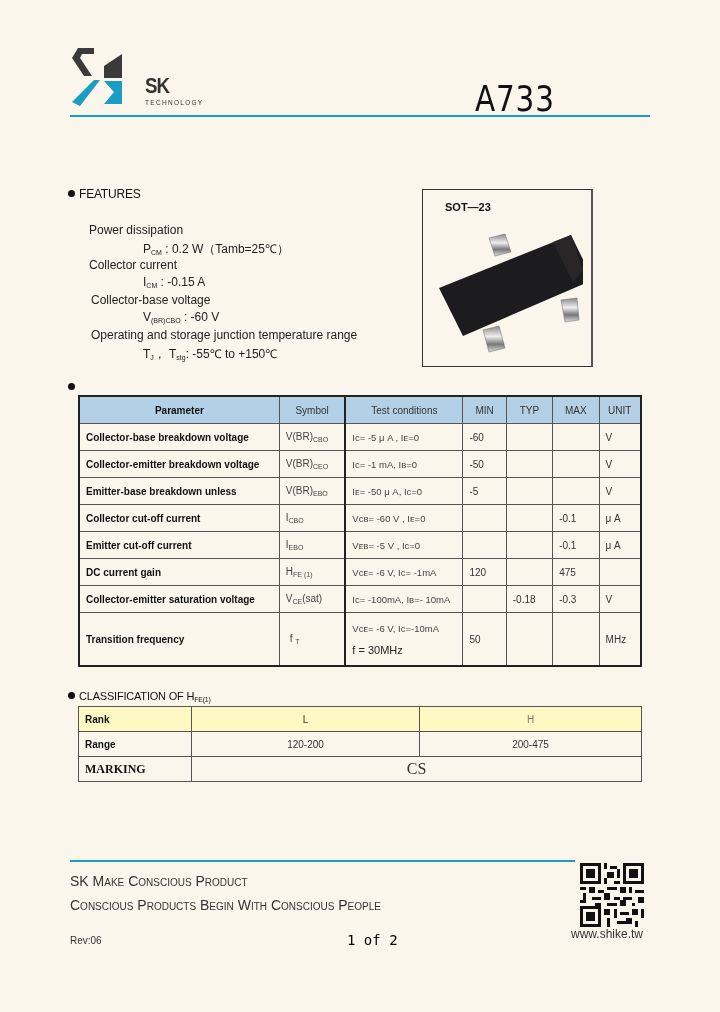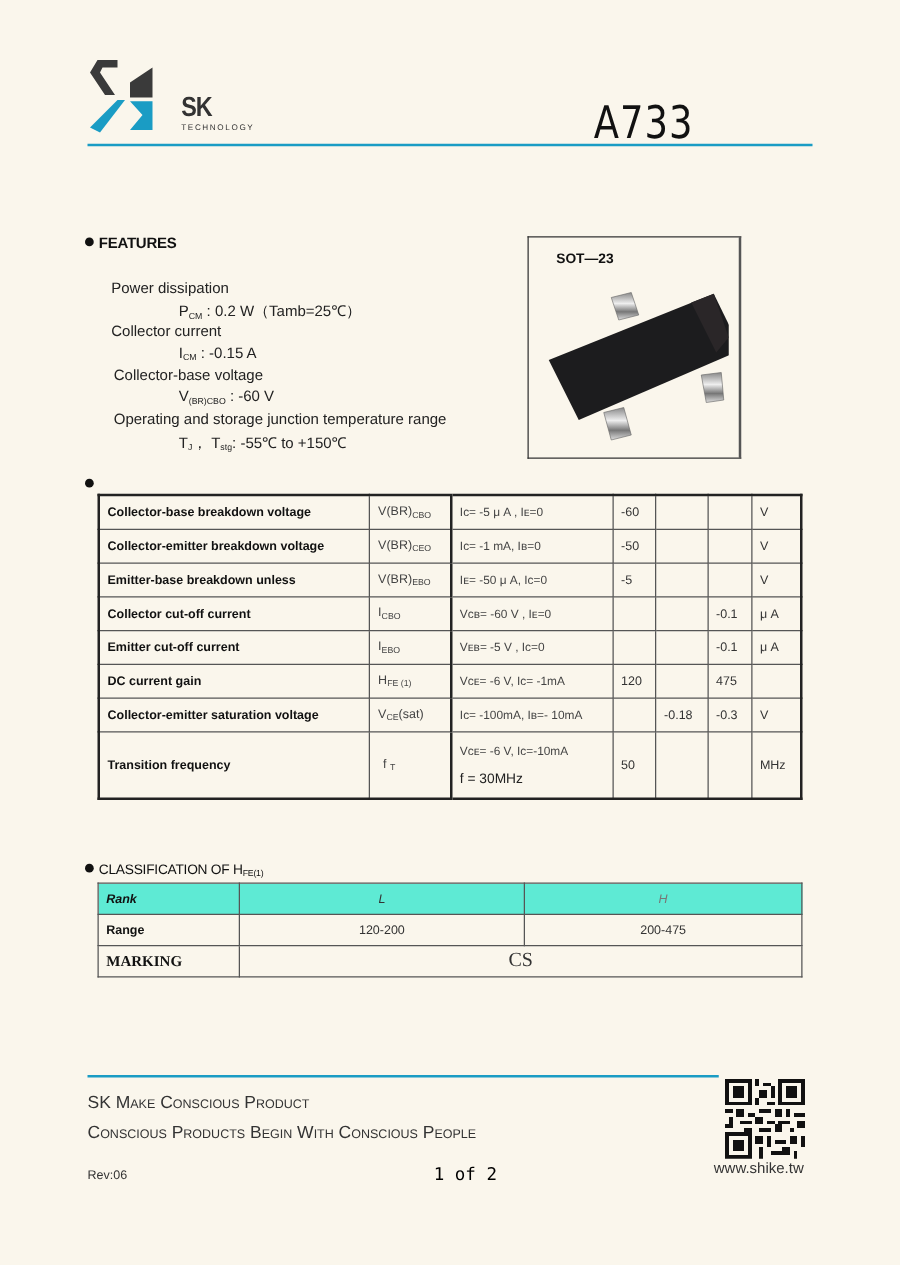--- a/index.html
+++ b/index.html
@@ -13,21 +13,21 @@
   }
   .abs { position: absolute; }
   
   .logo { left: 70px; top: 46px; width: 64px; height: 62px; }
   .brand { left: 145px; top: 73px; font-size: 22px; font-weight: bold; color: #333; letter-spacing: -1px; transform: scaleX(0.85); transform-origin: left; }
   .brand-sub { left: 145px; top: 99px; font-size: 6.5px; letter-spacing: 1.3px; color: #333; }
   .part-no { left: 475px; top: 78px; font-size: 36px; color: #111; font-family: "DejaVu Sans", sans-serif; transform: scaleX(0.82); transform-origin: left; letter-spacing: 1px; }
   .rule { left: 70px; width: 580px; height: 2px; background: #1a9cc4; }
 
   
-  .sec-title { font-size: 12px; font-weight: bold; letter-spacing: -0.2px; }
+  .sec-title { font-size: 12px; font-weight: normal; letter-spacing: -0.2px; }
   .bullet { display: inline-block; width: 7px; height: 7px; border-radius: 50%; background: #111; margin-right: 4px; vertical-align: 1px; }
   .feat { font-size: 12px; color: #222; }
   sub { font-size: 7px; vertical-align: -2px; }
 
   
   .pkg-box { left: 422px; top: 189px; width: 168px; height: 176px; border: 1px solid #333; border-right: 2px solid #555; background: #faf6ec; }
   .pkg-title { left: 22px; top: 11px; font-size: 11px; font-weight: bold; }
 
   
   table { border-collapse: collapse; position: absolute; }
@@ -45,21 +45,21 @@
   .etable td.param { font-weight: bold; color: #111; font-size: 10px; }
   .etable td.c { text-align: left; }
   .etable td.sym { color: #444; }
   .etable td.cond { color: #444; font-size: 9.5px; }
   .etable tr.tall td { height: 52px; }
   .etable .vb { border-left: 2px solid #222; }
 
   
   .ctable { left: 78px; top: 706px; width: 564px; border: 1px solid #333; }
   .ctable td { border: 1px solid #555; height: 24px; font-size: 10px; padding: 0 6px; color: #333; }
-  .ctable tr.hdr td { background: #5eead4; font-style: italic; }
+  .ctable tr.hdr td { background: #fef9c3; }
   .ctable td.lbl { font-weight: bold; color: #111; width: 100px; }
   .ctable td.c { text-align: center; }
   .ctable td.serif { font-family: "Liberation Serif", serif; font-size: 16px; }
   .ctable td.mark { font-family: "Liberation Serif", serif; font-weight: bold; font-size: 12px; color: #111; }
 
   
   .slogan { font-size: 14px; color: #333; }
   .sc { font-variant: small-caps; }
   .rev { left: 70px; top: 935px; font-size: 10px; color: #333; }
   .page { left: 333px; top: 932px; font-size: 14px; font-family: "DejaVu Sans Mono", monospace; color: #000000; margin-left: 14px; }
@@ -115,20 +115,29 @@
     <polygon points="120,12 138,5 150,40 140,52" fill="#2a2628"></polygon>
   </svg>
 </div>
 
 <div class="abs sec-title" style="left:68px; top:380px;">
   <span class="bullet"></span>
 </div>
 
 <table class="etable">
   <tbody>
+      <tr>
+    <th class="param" style="width:185px;">Parameter</th>
+    <th style="width:52px;">Symbol</th>
+    <th class="vb" style="width:103px;">Test    conditions</th>
+    <th style="width:30px;">MIN</th>
+    <th style="width:33px;">TYP</th>
+    <th style="width:33px;">MAX</th>
+    <th style="width:28px;">UNIT</th>
+  </tr>
 
   <tr>
     <td class="param">Collector-base breakdown voltage</td>
     <td class="sym"><span>V(BR)</span><sub>CBO</sub></td>
     <td class="cond vb">Iᴄ= -5  μ A ,   Iᴇ=0</td>
     <td class="c">-60</td>
     <td class="c"></td>
     <td class="c"></td>
     <td class="c">V</td>
   </tr>

